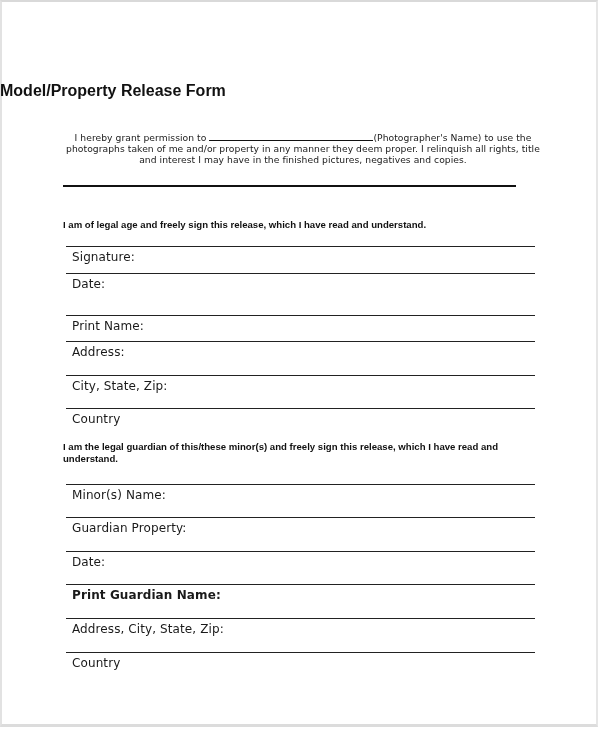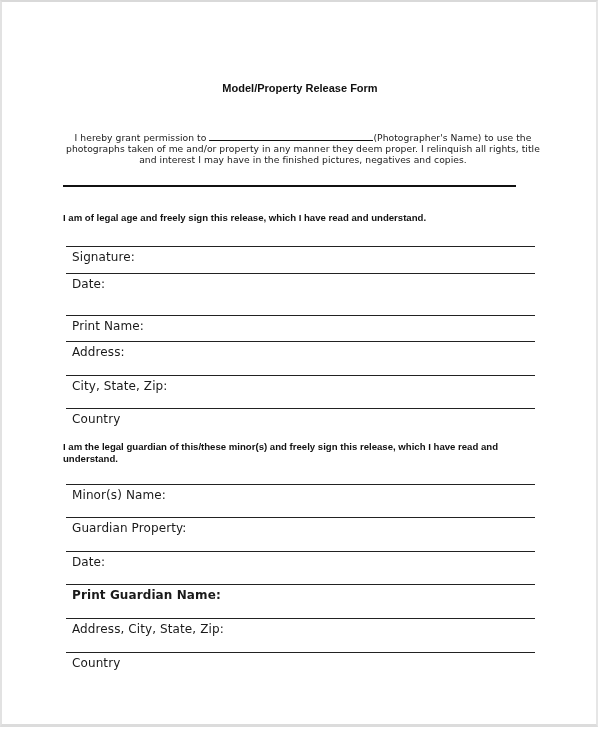--- a/index.html
+++ b/index.html
@@ -22,24 +22,24 @@
       border-top: 2px solid #d9d9d9;
       border-left: 2px solid #e2e2e2;
       border-right: 2px solid #e6e6e6;
       border-bottom: 3px solid #dcdcdc;
       box-sizing: border-box;
     }
     .title {
       position: absolute;
       left: 0; width: 600px;
       top: 82px;
-      text-align: center;
+      text-align: left;
       font-family: "Liberation Sans", sans-serif;
       font-weight: bold;
-      font-size: 11px;
+      font-size: 16px;
       color: #111;
     }
     .intro {
       position: absolute;
       left: 63px;
       top: 131px;
       width: 480px;
       font-size: 9.2px;
       line-height: 11px;
       color: #1a1a1a;
@@ -94,21 +94,21 @@
 <div class="page-frame"></div>
 
 <div class="title">Model/Property Release Form</div>
 
 <div class="intro">
   <span>I hereby grant permission to </span><span class="blank"></span><span>(Photographer's Name)</span><span> to use the photographs taken of me and/or property in any manner they deem proper. I relinquish all rights, title and interest I may have in the finished pictures, negatives and copies.</span>
 </div>
 
 <div class="thick-rule"></div>
 
-<div class="declaration" style="top:212px;">I am of legal age and freely sign this release, which I have read and understand.</div>
+<div class="declaration" style="top:219px;">I am of legal age and freely sign this release, which I have read and understand.</div>
 
 <div class="field" style="top:246px;">
   <span class="field-label">Signature:</span>
 </div>
 <div class="field" style="top:273px;">
   <span class="field-label">Date:</span>
 </div>
 <div class="field" style="top:307px;margin-top:8px;">
   <span class="field-label">Print Name:</span>
 </div>

